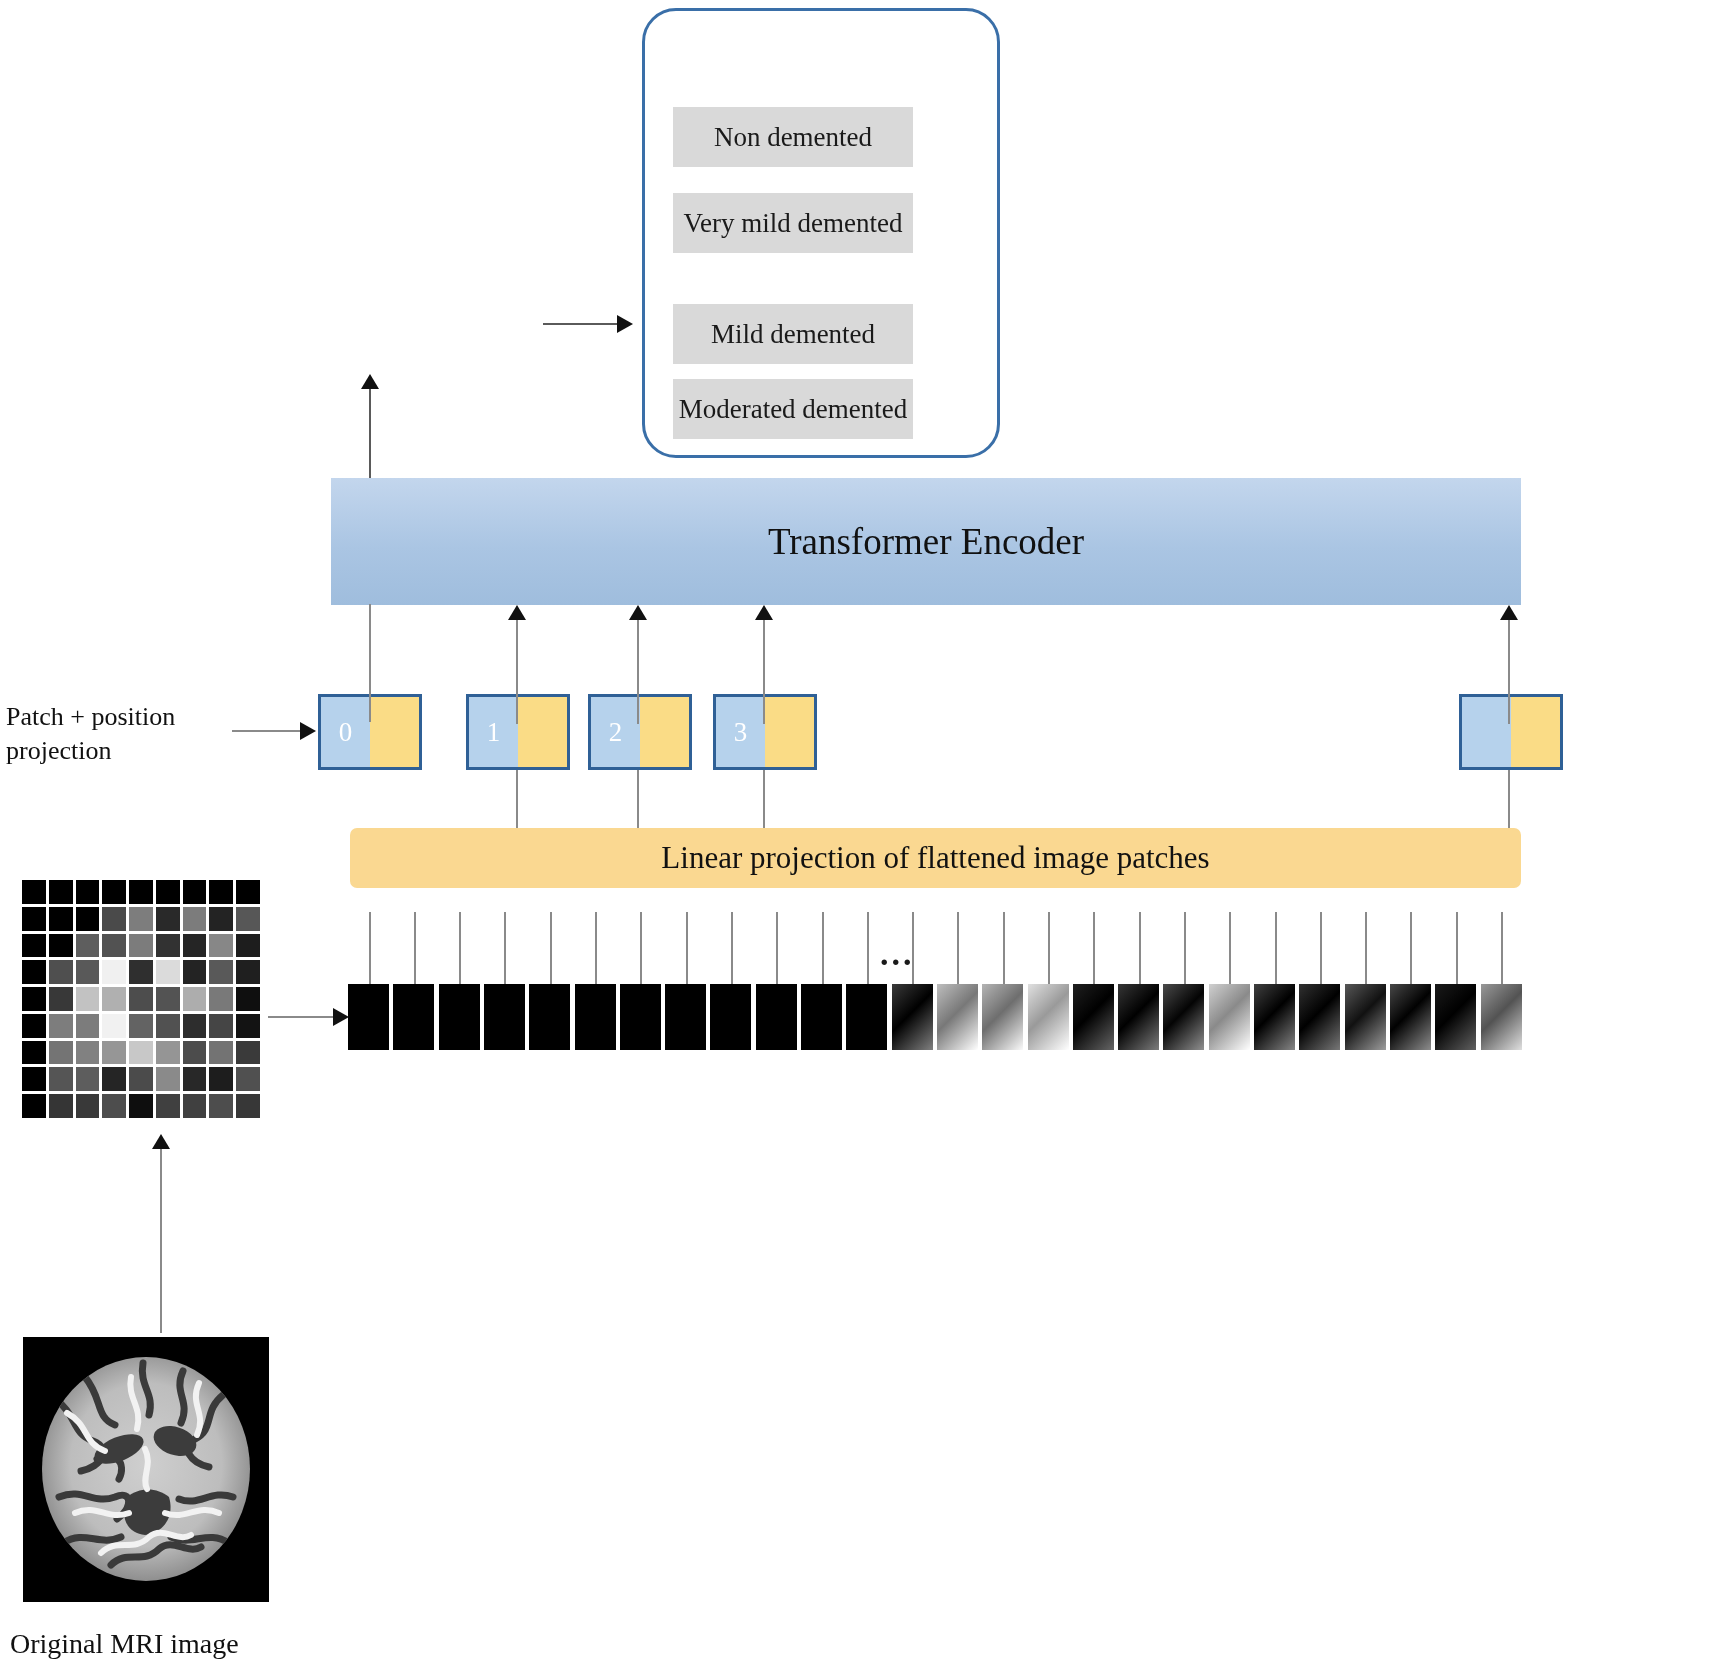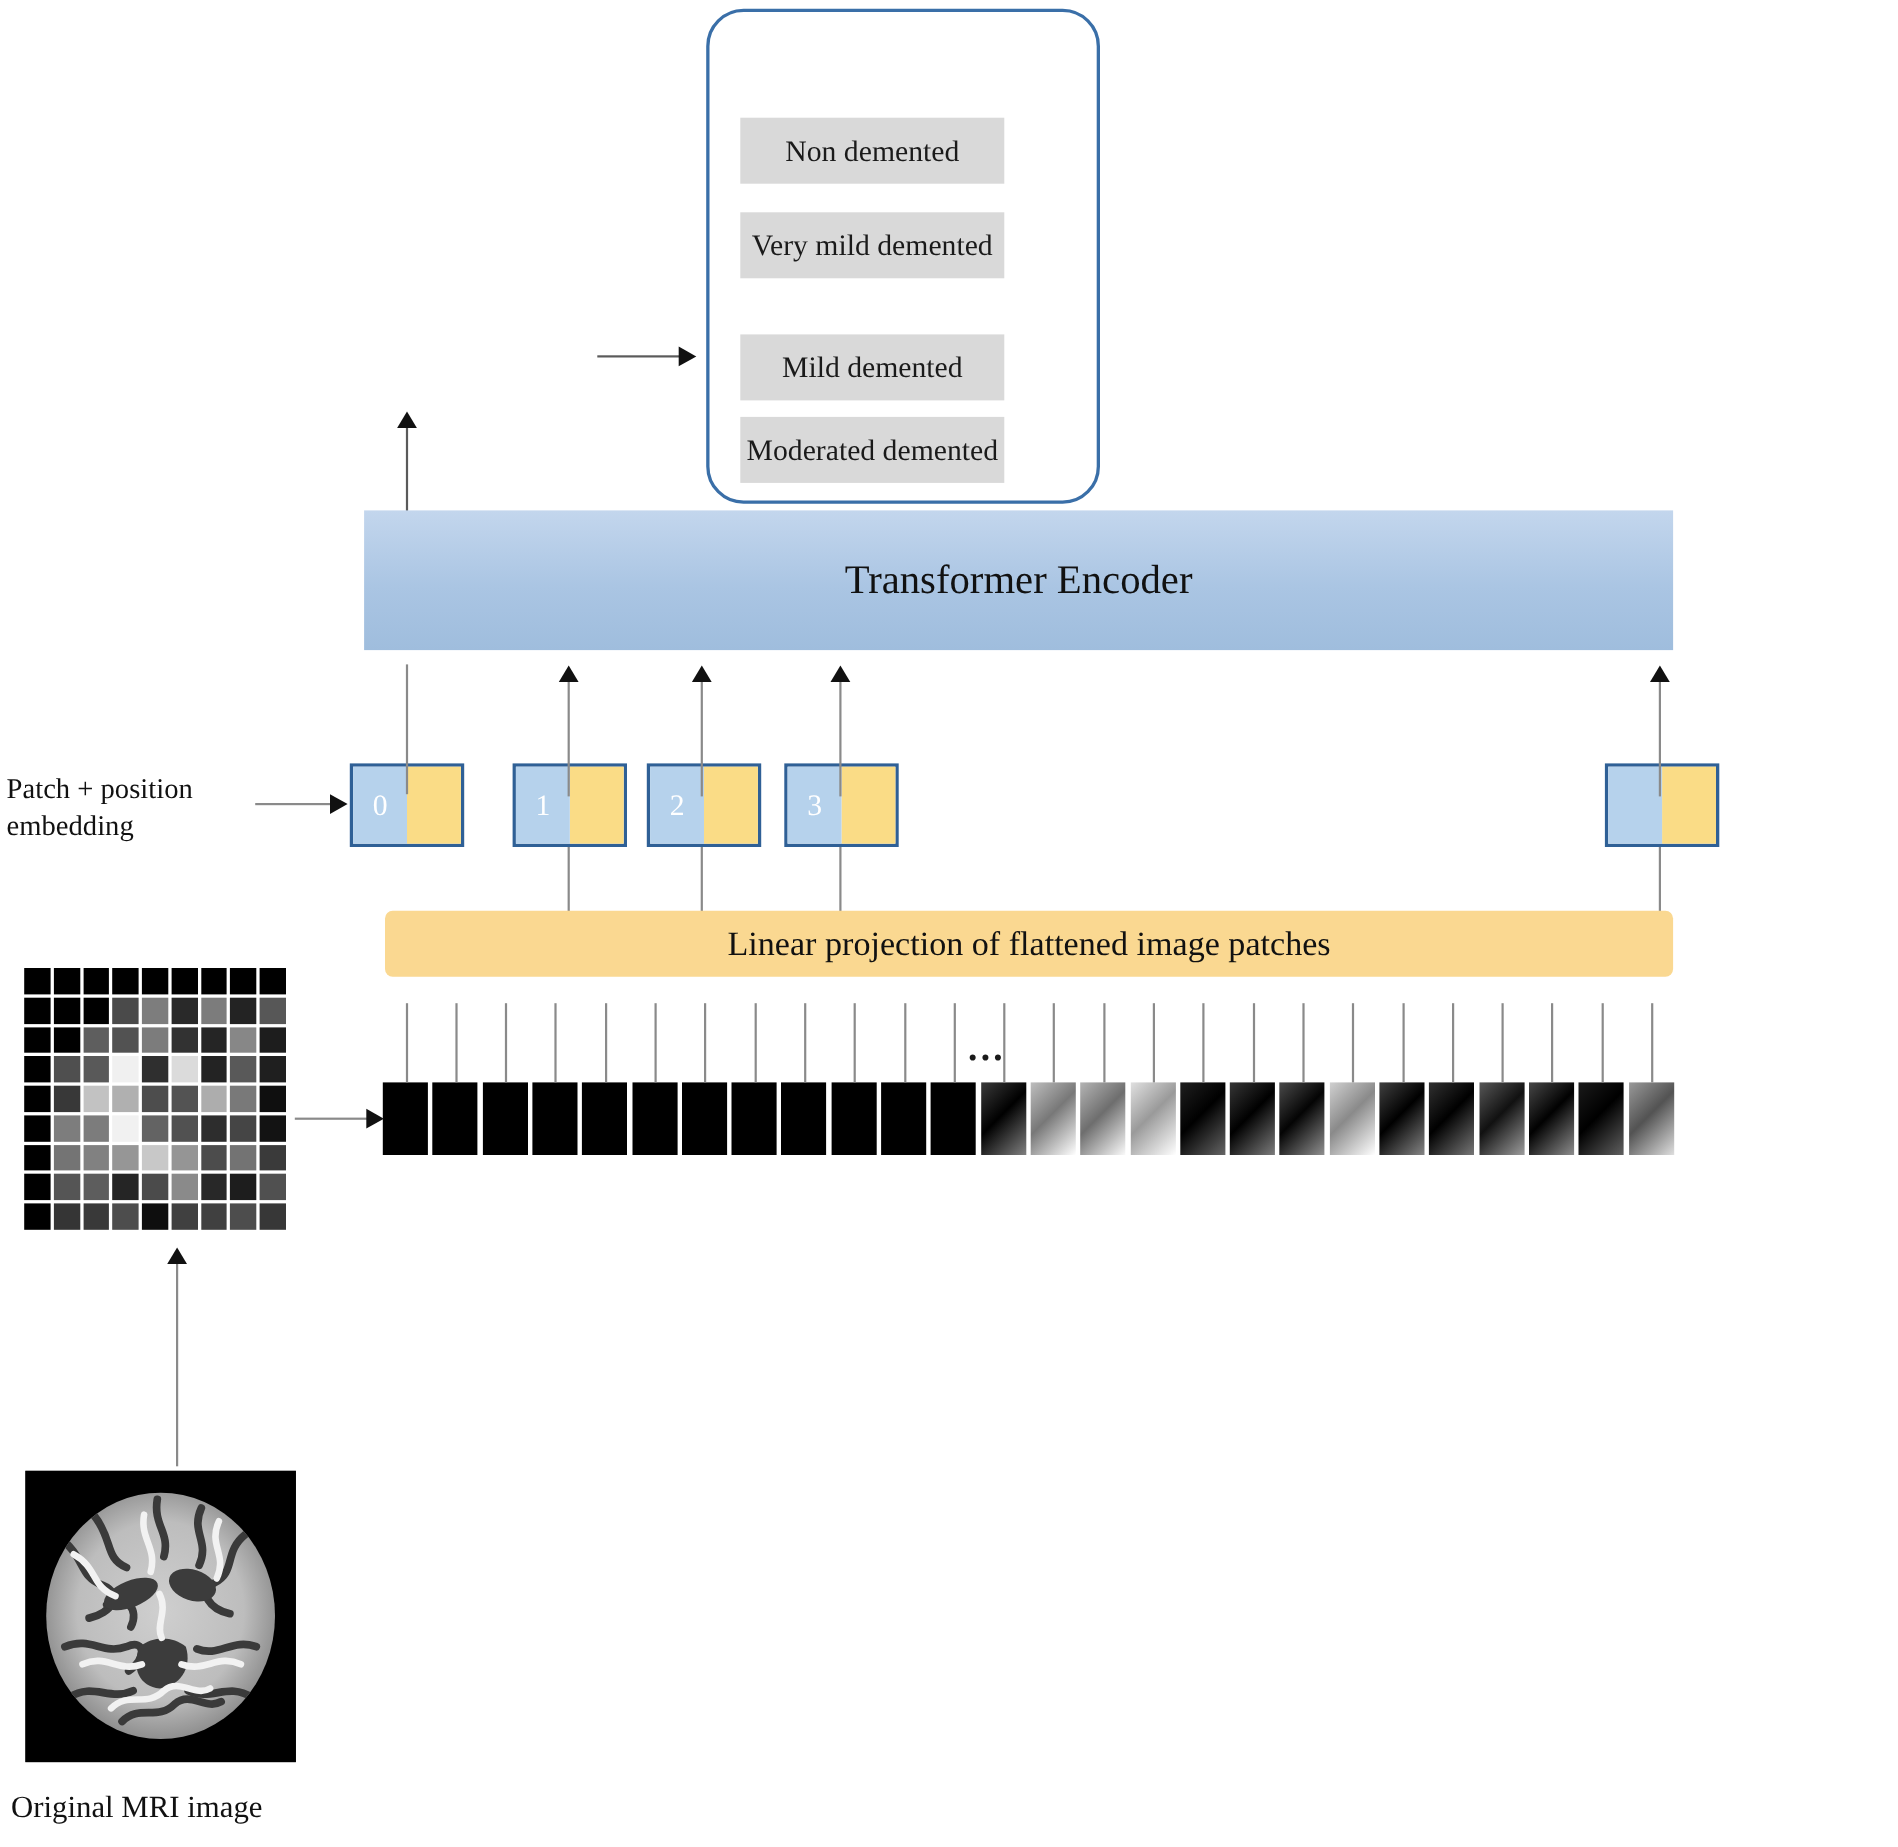--- a/index.html
+++ b/index.html
@@ -45,21 +45,21 @@
     left:207px; top:276px; width:333px; height:96px;
     background:#efa878;
     border:3px solid #3a6fa8;
     box-sizing:border-box;
     display:flex;align-items:center;justify-content:center;
     color:#ffffff; font-size:30px;
   }
 
   
   #transformer-encoder{
-    left:331px; top:464px; width:1190px; height:127px;
+    left:331px; top:478px; width:1190px; height:127px;
     background:linear-gradient(180deg,#c3d6ed 0%,#aac5e3 55%,#9fbddd 100%);
     display:flex;align-items:center;justify-content:center;
     font-size:37px; color:#111;
   }
 
   
   #embedding-label{
     left:6px; top:700px; width:240px;
     font-size:26px; line-height:34px; text-align:left;
   }
@@ -156,21 +156,21 @@
   <div class="hline" style="left:543px;top:323px;width:76px;"></div>
   <div class="arrow-right" style="left:617px;top:315px;"></div>
 
   <div class="vline" style="left:369px;top:387px;height:92px;"></div>
   <div class="arrow-up" style="left:361px;top:374px;"></div>
 
   <div class="abs" id="transformer-encoder">Transformer Encoder</div>
 
   <div class="abs" id="embedding-label">
     <div>Patch + position</div>
-    <div>embedding</div>
+    <div>projection</div>
   </div>
 
   <div class="hline thin" style="left:232px;top:730px;width:75px;"></div>
   <div class="arrow-right" style="left:300px;top:722px;"></div>
 
   <div class="token" style="left:318px;width:104px;">
     <div class="half blue">0</div>
     <div class="half yellow"></div>
   </div>
   <div class="token" style="left:466px;width:104px;">

